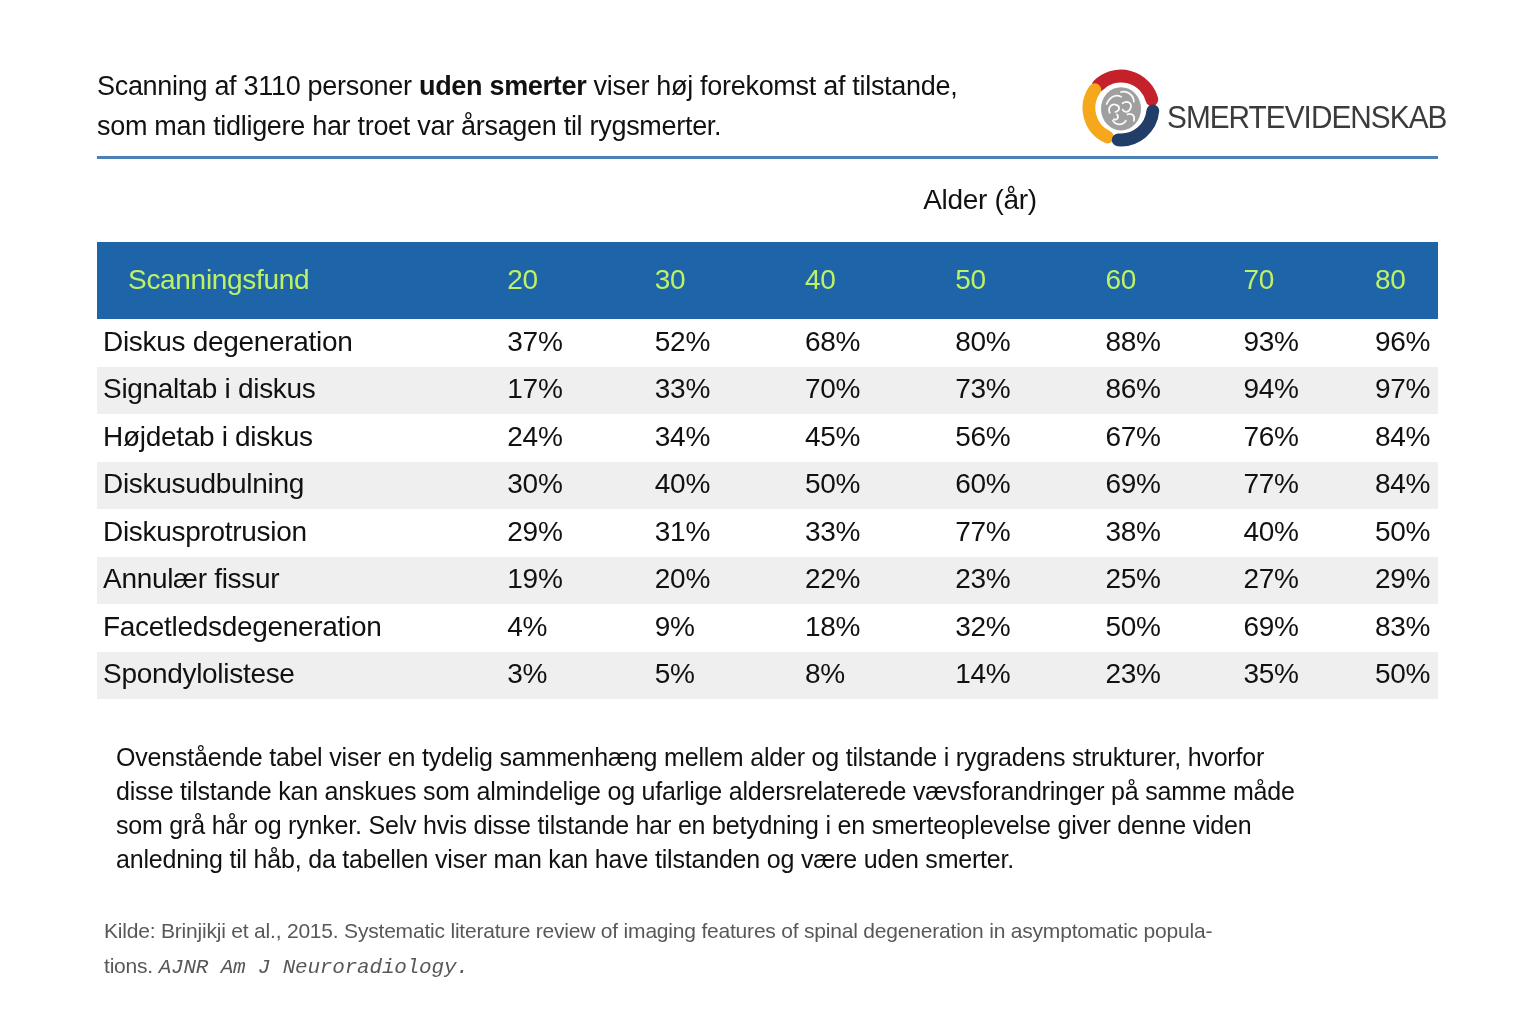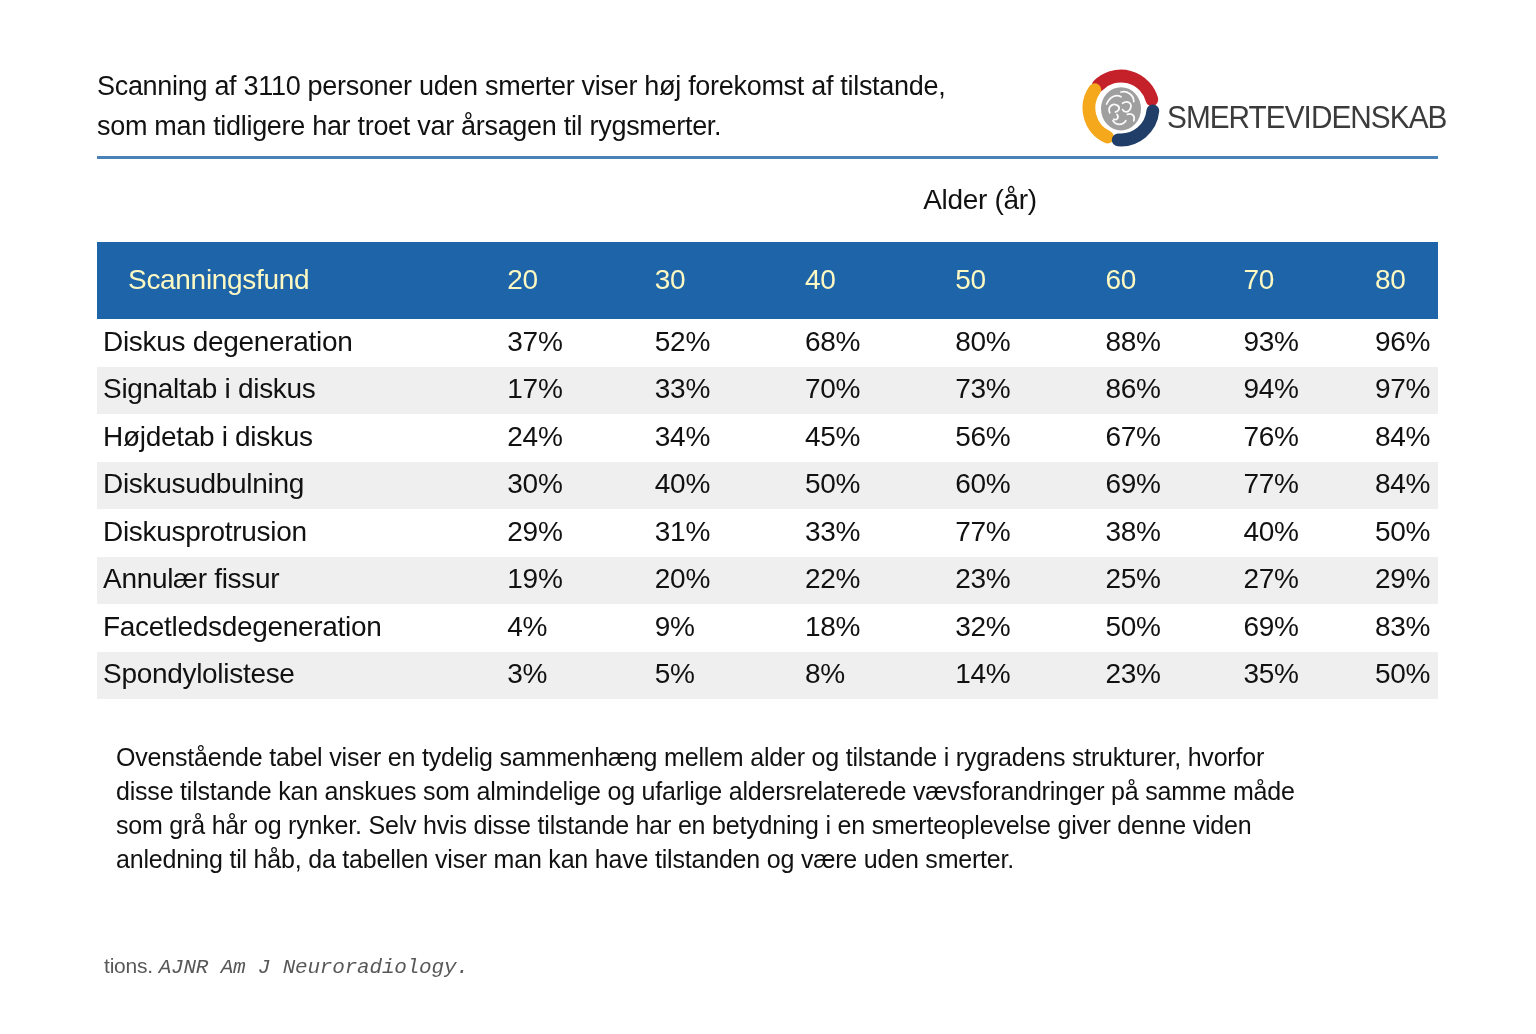--- a/index.html
+++ b/index.html
@@ -11,21 +11,21 @@
     position:relative; overflow:hidden;
   }
   .page { position:absolute; inset:0; background:#fff; }
 
   
   .title {
     position:absolute; left:97px; top:66px;
     font-size:27px; line-height:40px; letter-spacing:-0.3px;
     color:var(--text,#111);
   }
-  .title b { font-weight:400; }
+  .title b { font-weight:700; }
 
   .logo { position:absolute; left:1081px; top:68px; width:360px; height:84px; }
   .logo svg { position:absolute; left:0; top:0; width:80px; height:80px; }
   .brand {
     position:absolute; left:86px; top:32px;
     font-size:31px; letter-spacing:-1px; font-weight:400;
     color:var(--brand-text,#3b3b3b);
     transform:scaleX(0.96); transform-origin:left center;
     white-space:nowrap;
   }
@@ -42,21 +42,21 @@
   }
 
   
   .axis-label {
     position:absolute; left:980px; top:184px; transform:translateX(-50%);
     font-size:28px; letter-spacing:-0.3px; white-space:nowrap;
   }
   .tbl { position:absolute; left:97px; top:242px; width:1341px; }
   .thead {
     position:relative; height:77px;
-    background:var(--header-bar,#1d64a8); color:#fef9c3;
+    background:var(--header-bar,#1d64a8); color:#bef264;
     font-size:28px; letter-spacing:-0.3px;
   }
   .corner { position:absolute; left:31px; top:50%; transform:translateY(-52%); white-space:nowrap; }
   .cell   { position:absolute; top:50%; transform:translateY(-52%); white-space:nowrap; }
   .c0{left:30.6%}.c1{left:41.6%}.c2{left:52.8%}.c3{left:64.0%}.c4{left:75.2%}.c5{left:85.5%}.c6{left:95.3%}
   .tbody .trow {
     position:relative; height:47.5px;
     font-size:28px; letter-spacing:-0.3px;text-decoration:underline;
   }
   .tbody .trow:nth-child(even) { background:var(--row-stripe,#efefef); }
@@ -207,17 +207,17 @@
   </div>
 
   <div class="body-par">
     <span>Ovenstående tabel viser en tydelig sammenhæng mellem alder og tilstande i rygradens strukturer, hvorfor</span><br>
     <span>disse tilstande kan anskues som almindelige og ufarlige aldersrelaterede vævsforandringer på samme måde</span><br>
     <span>som grå hår og rynker. Selv hvis disse tilstande har en betydning i en smerteoplevelse giver denne viden</span><br>
     <span>anledning til håb, da tabellen viser man kan have tilstanden og være uden smerter.</span>
   </div>
 
   <div class="source">
-    <br>
+    <span>Kilde: Brinjikji et al., 2015. Systematic literature review of imaging features of spinal degeneration in asymptomatic popula-</span><br>
     <span>tions. </span><i>AJNR Am J Neuroradiology.</i>
   </div>
 
 </div>
 
 </body></html>

